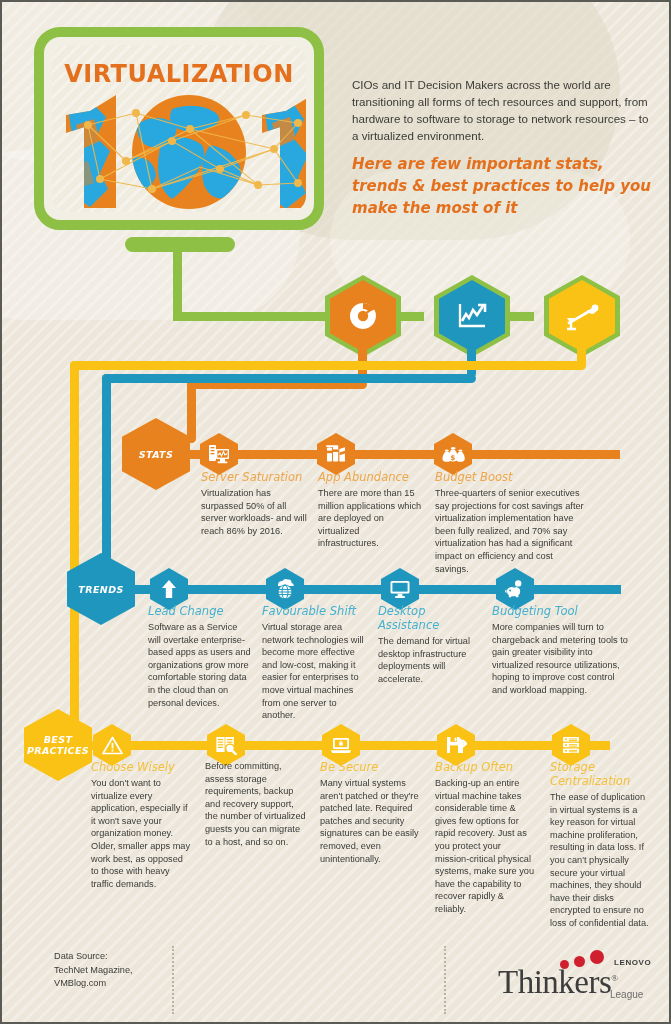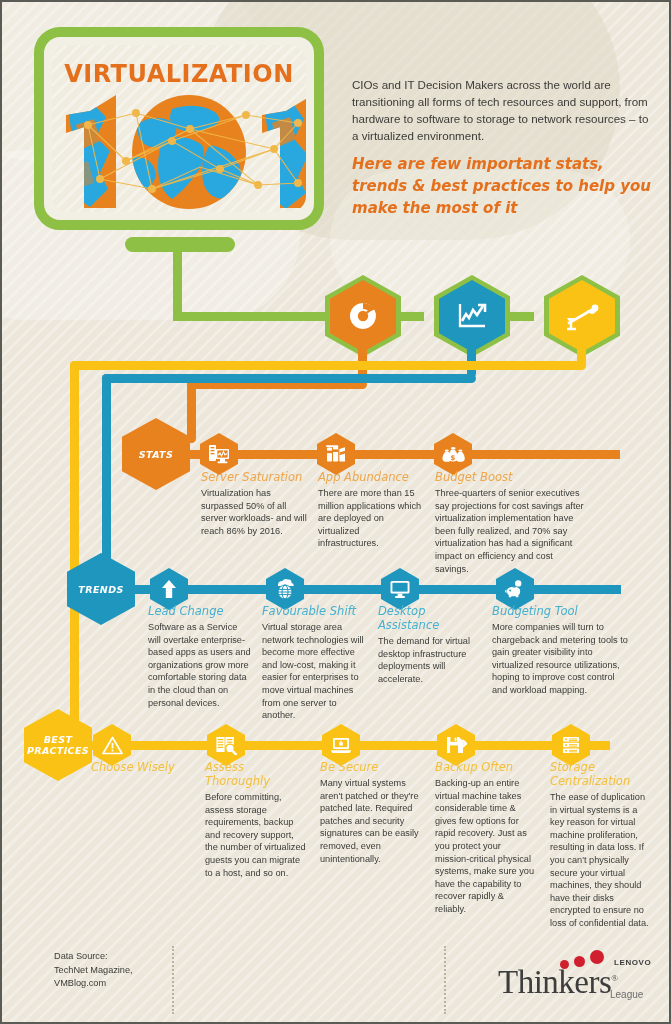--- a/index.html
+++ b/index.html
@@ -470,23 +470,23 @@
         <rect x="8" y="9.2" width="8" height="0.9"></rect>
           <rect x="8" y="10.7" width="8" height="0.9"></rect>
         <rect x="8" y="14.9" width="8" height="0.9"></rect>
           <rect x="8" y="16.4" width="8" height="0.9"></rect>
       </g>
     </svg>
   </div>
 
   <div class="card c-yellow" style="left:91px; top:760px; width:100px;">
     <h3>Choose Wisely</h3>
+    <p>You don't want to virtualize every application, especially if it won't save your organization money. Older, smaller apps may work best, as opposed to those with heavy traffic demands.</p>
   </div>
   <div class="card c-yellow" style="left:205px; top:760px; width:102px;">
-    <h3>Assess Thoroughly</h3>
     <p>Before committing, assess storage requirements, backup and recovery support, the number of virtualized guests you can migrate to a host, and so on.</p>
   </div>
   <div class="card c-yellow" style="left:320px; top:760px; width:102px;">
     <h3>Be Secure</h3>
     <p>Many virtual systems aren't patched or they're patched late. Required patches and security signatures can be easily removed, even unintentionally.</p>
   </div>
   <div class="card c-yellow" style="left:435px; top:760px; width:102px;">
     <h3>Backup Often</h3>
     <p>Backing-up an entire virtual machine takes considerable time &amp; gives few options for rapid recovery. Just as you protect your mission-critical physical systems, make sure you have the capability to recover rapidly &amp; reliably.</p>
   </div>

